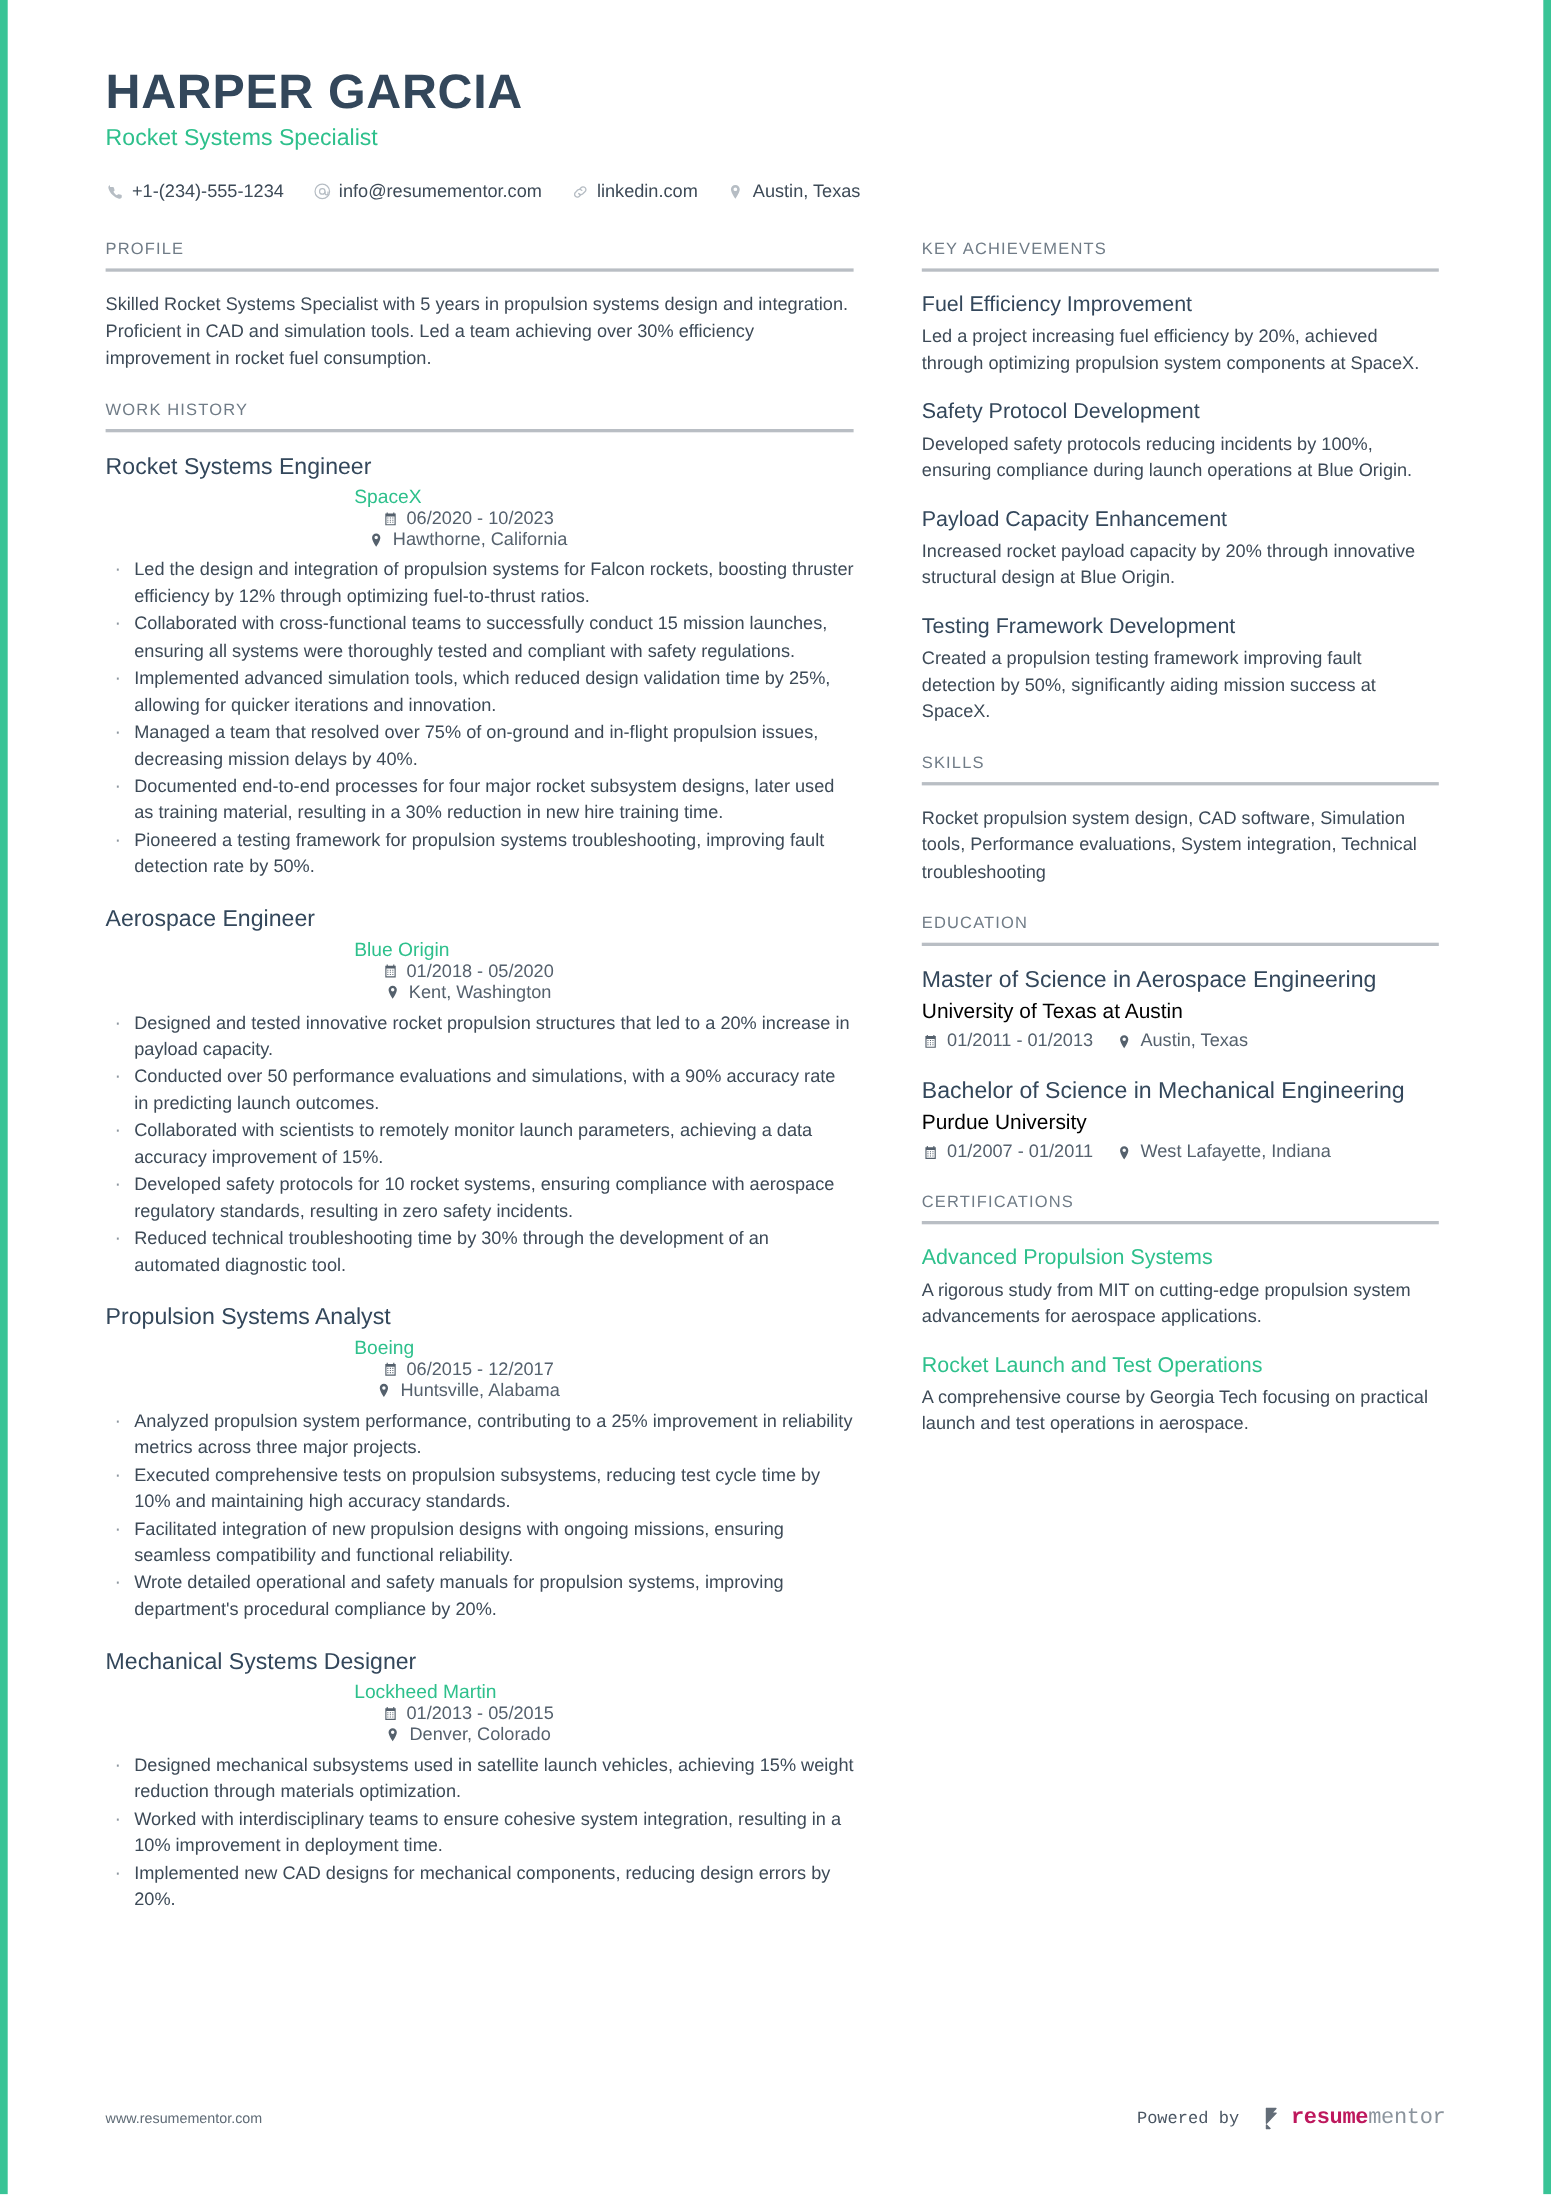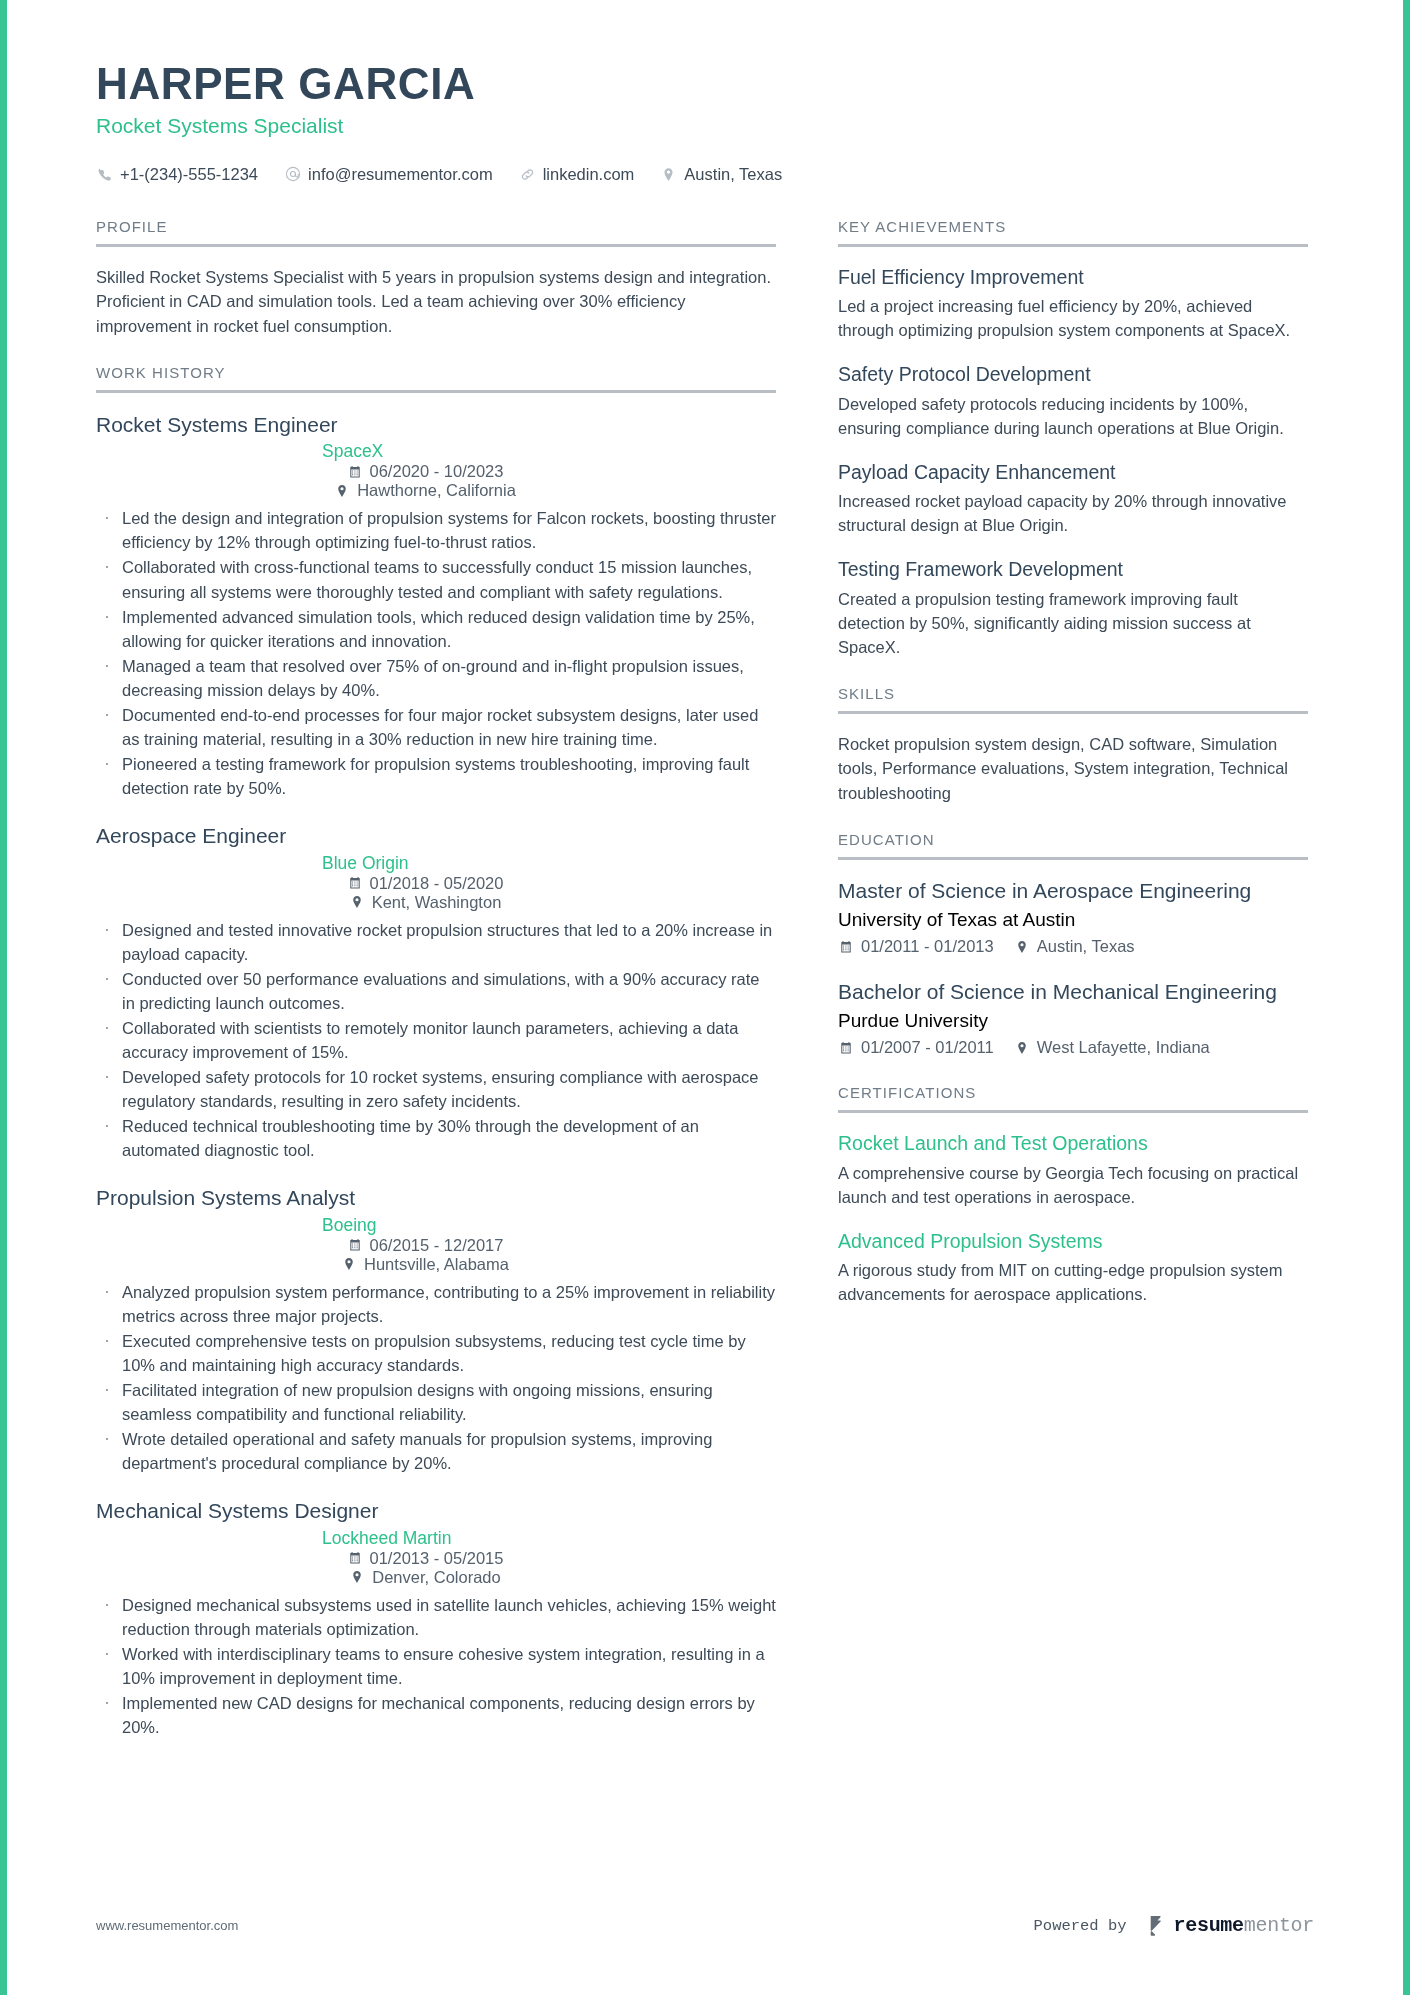--- a/index.html
+++ b/index.html
@@ -259,21 +259,21 @@
     align-items: center;
     font-size: 20px;
     letter-spacing: -0.3px;
   }
   .brand-mark {
     width: 19px; height: 22px;
     margin-right: 6px;
     color: #636d78;
     display: inline-flex;
   }
-  .brand-a { color: #0f172a; font-weight: bold; }
+  .brand-a { color: #be185d; font-weight: bold; }
   .brand-b { color: #8b949d; }
 </style>
 </head>
 <body>
 
 <div class="page">
   <div class="edge-left"></div>
   <div class="edge-right"></div>
 
   <div class="inner">
@@ -534,26 +534,26 @@
                 <span>West Lafayette, Indiana</span>
               </span>
             </div>
           </div>
         </div>
 
         <div class="section">
           <div class="sec-title">CERTIFICATIONS</div>
 
           <div class="cert">
+            <div class="cert-title">Advanced Propulsion Systems</div>
+            <p class="cert-desc">A rigorous study from MIT on cutting-edge propulsion system advancements for aerospace applications.</p>
+          </div>
+          <div class="cert">
             <div class="cert-title">Rocket Launch and Test Operations</div>
             <p class="cert-desc">A comprehensive course by Georgia Tech focusing on practical launch and test operations in aerospace.</p>
-          </div>
-          <div class="cert">
-            <div class="cert-title">Advanced Propulsion Systems</div>
-            <p class="cert-desc">A rigorous study from MIT on cutting-edge propulsion system advancements for aerospace applications.</p>
           </div>
         </div>
 
       </div>
     </div>
   </div>
 
   <div class="footer">
     <div class="footer-url">www.resumementor.com</div>
     <div class="footer-right">

